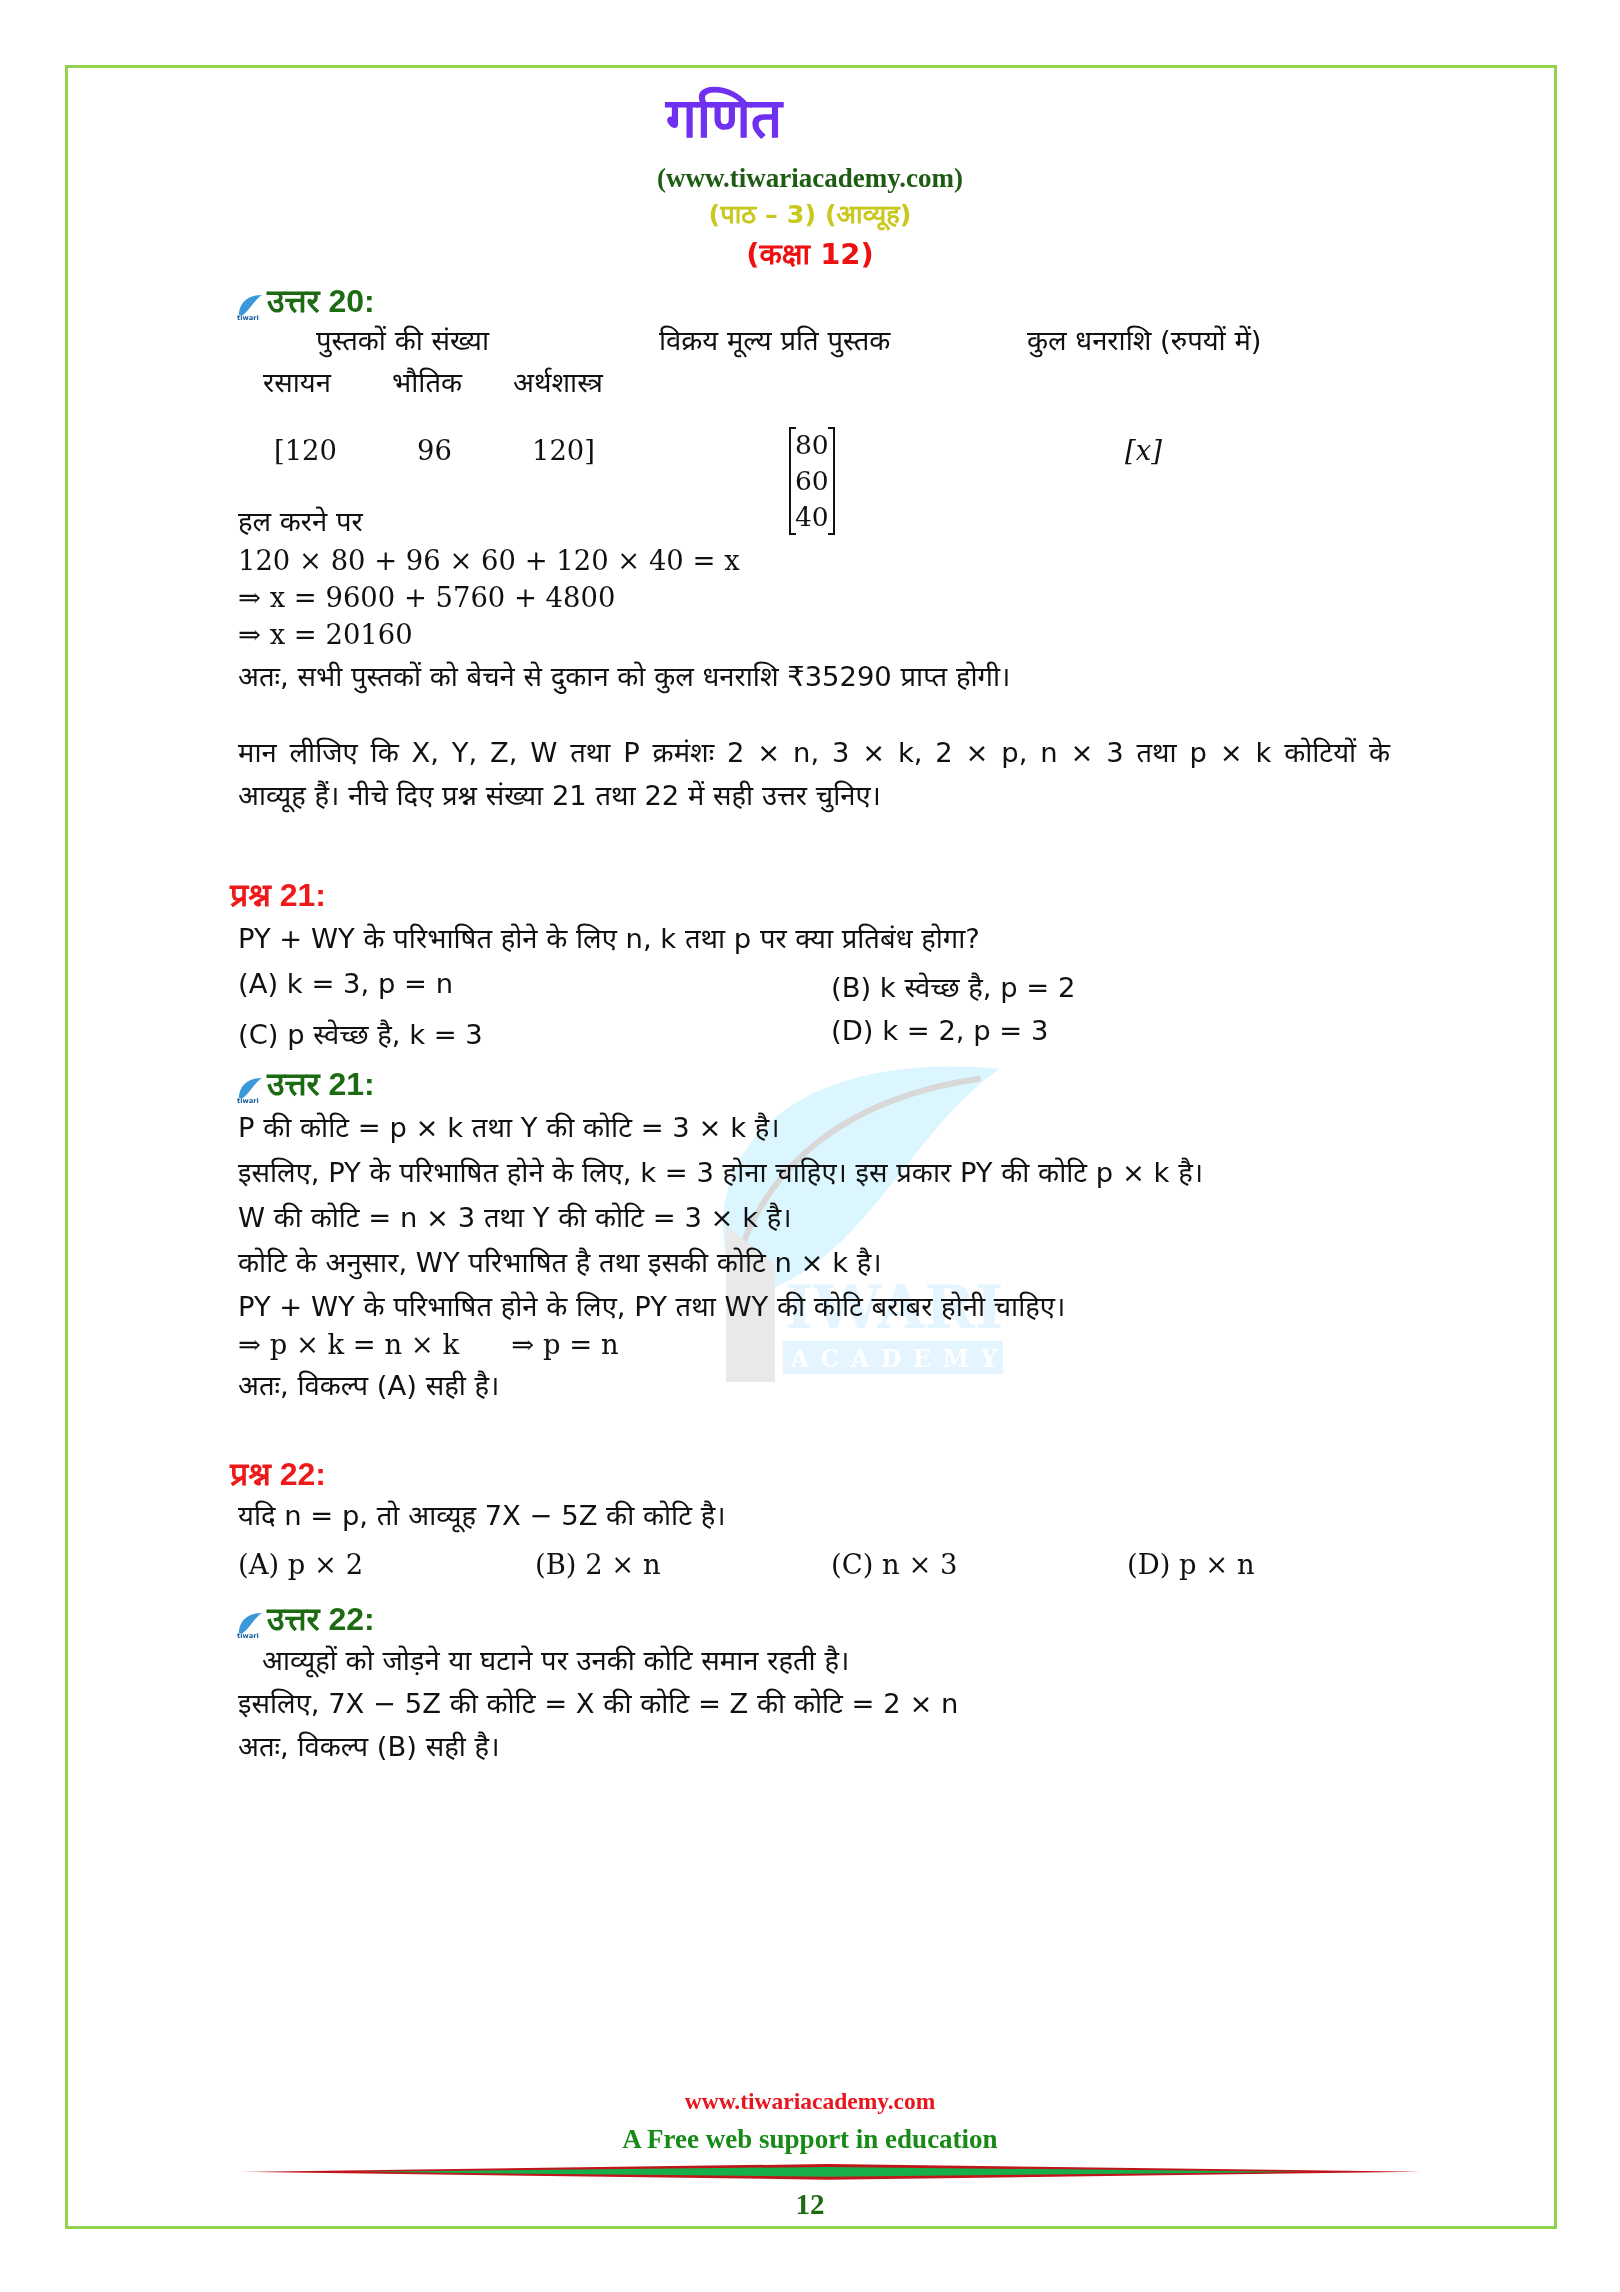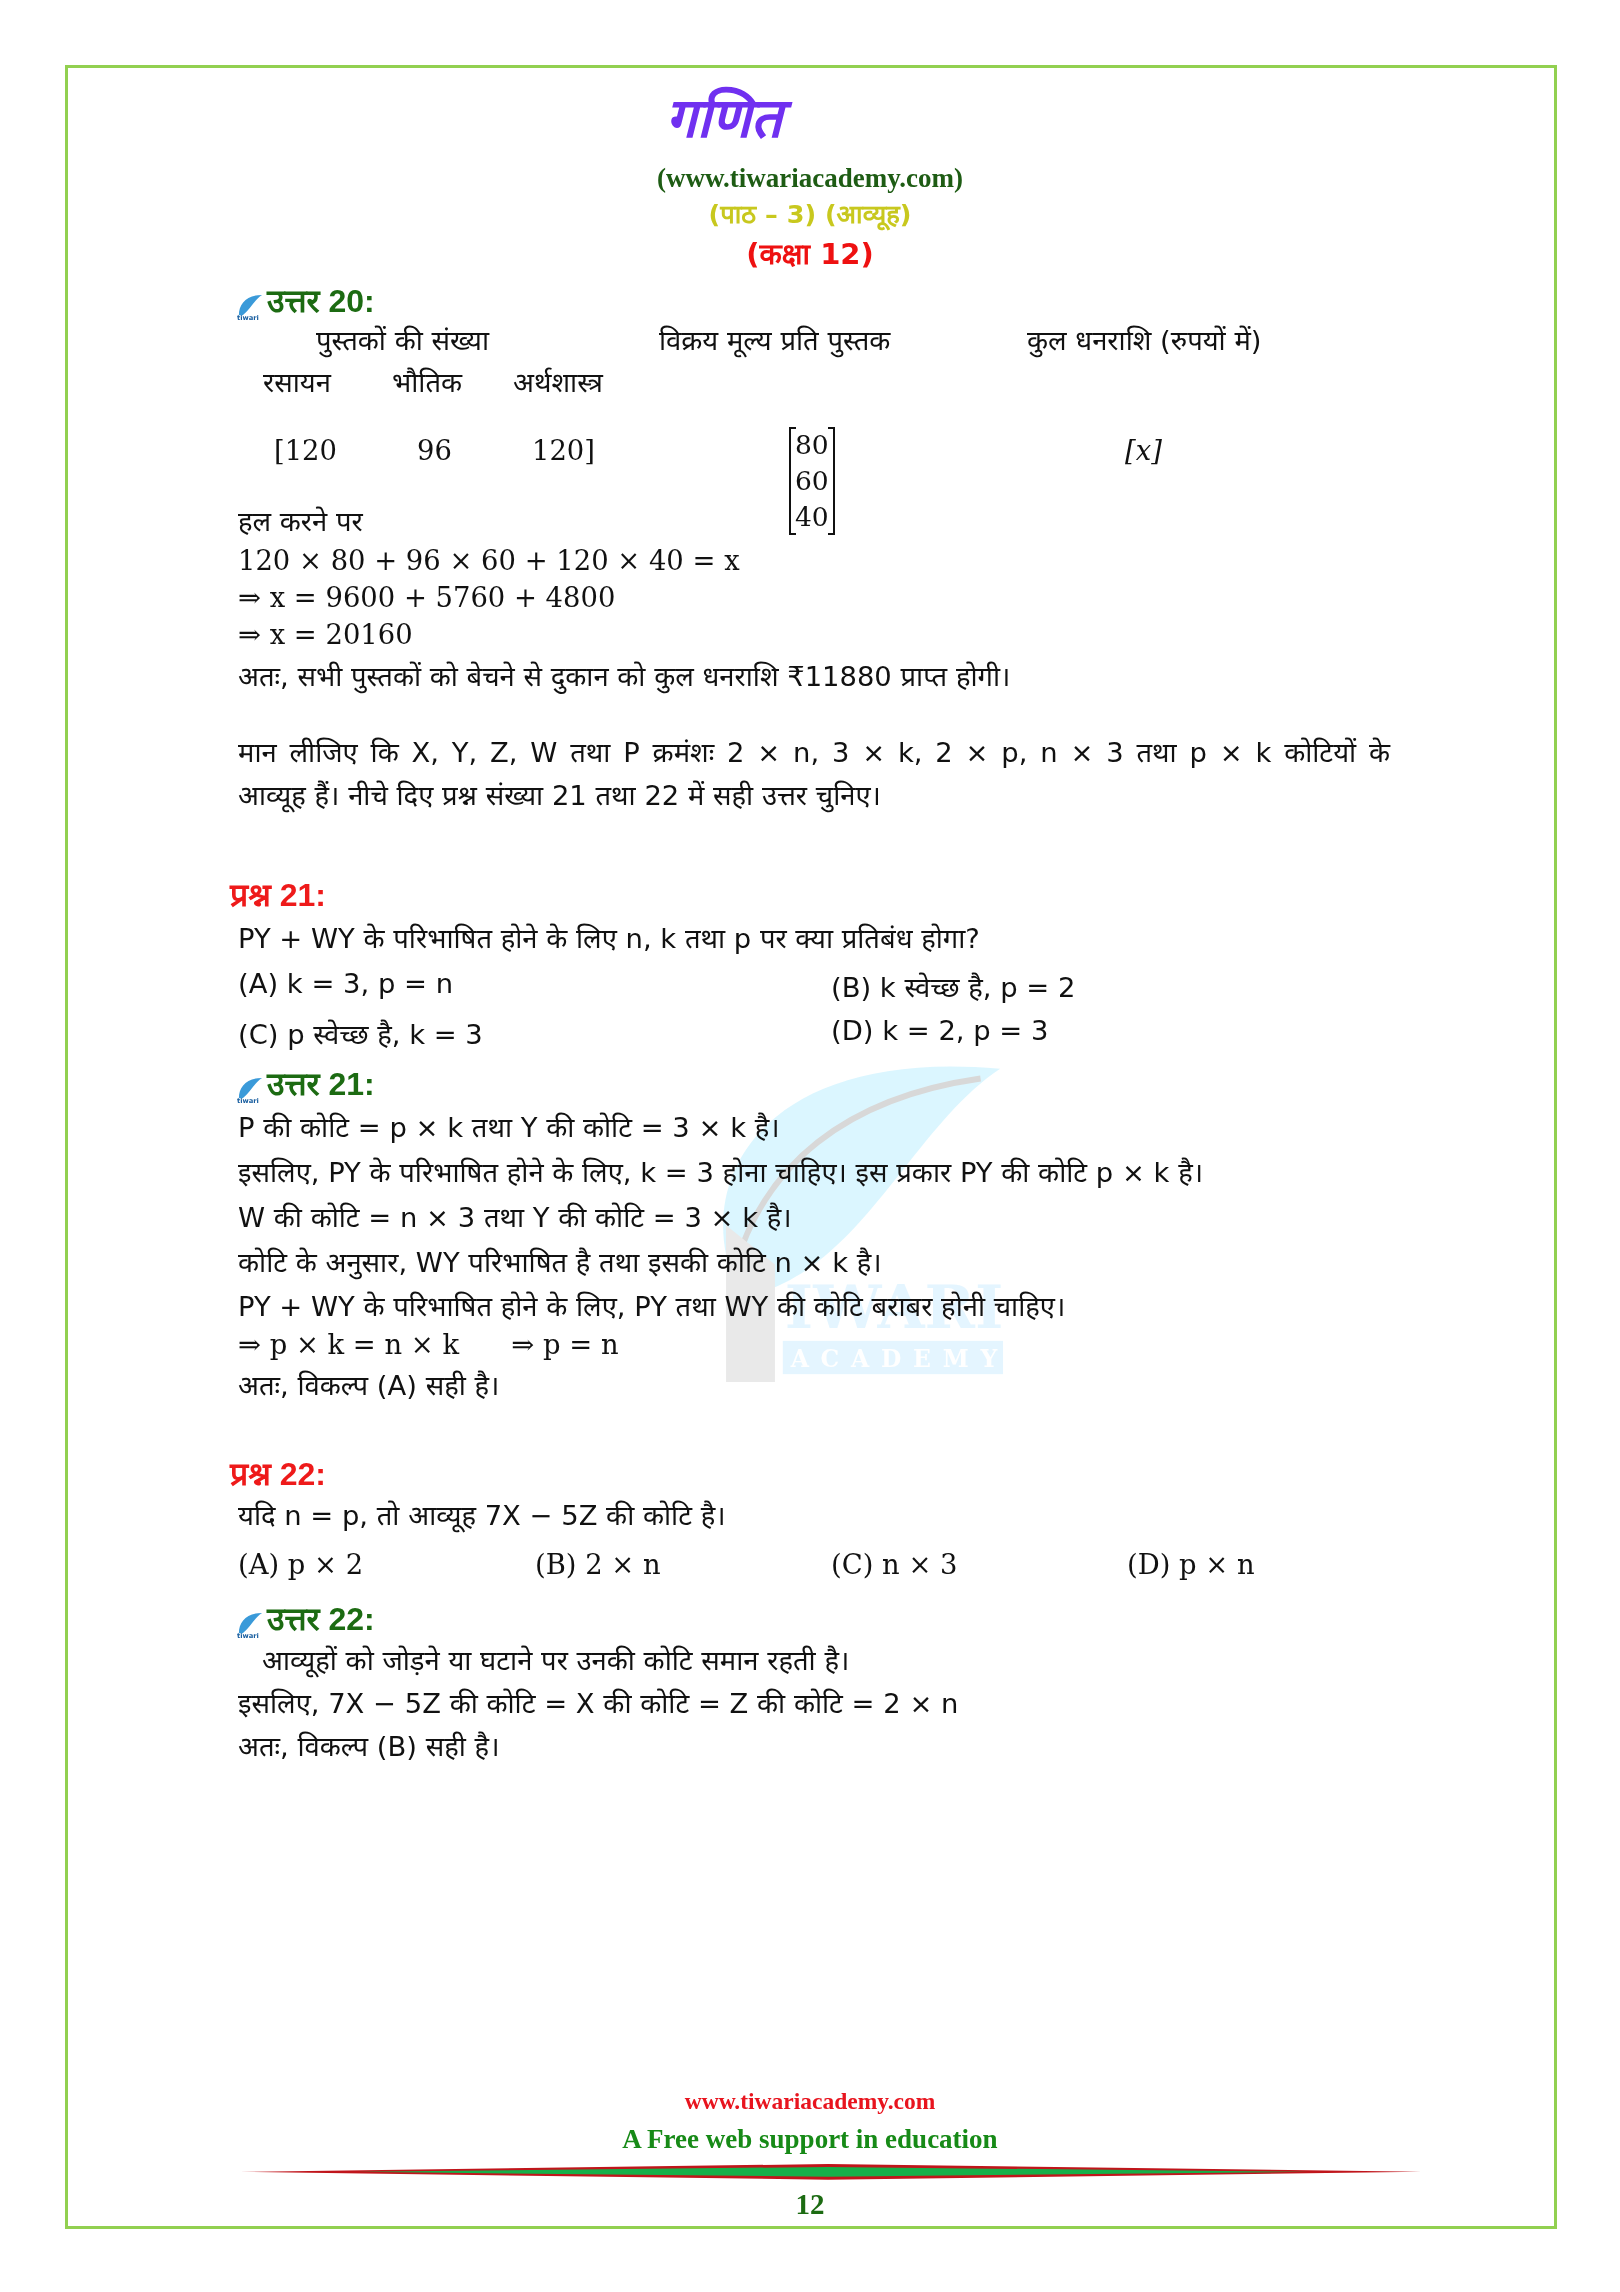--- a/index.html
+++ b/index.html
@@ -2,21 +2,21 @@
 <html><head>
 <meta charset="utf-8">
 <style>
   html, body { margin: 0; padding: 0; background: #ffffff; }
   body { width: 1620px; height: 2293px; position: relative; overflow: hidden;
          font-family: "DejaVu Serif", serif; color: #111; }
   .frame { position: absolute; left: 65px; top: 65px; width: 1486px; height: 2158px;
            border: 3.9px solid #92d050; box-sizing: content-box; }
   .abs { position: absolute; white-space: nowrap; }
   .title { left: 0; width: 1448px; text-align: center; top: 78px; font-family: "DejaVu Sans", sans-serif;
-           font-weight: bold; font-style: italic; font-size: 55px; color: #7030f0; }
+           font-weight: bold; font-size: 55px; color: #7030f0; }
   .site { left: 0; width: 1620px; text-align: center; top: 163px; font-family: "Liberation Serif", serif;
           font-weight: bold; font-size: 27px; color: #1e5c14; }
   .chapter { left: 0; width: 1620px; text-align: center; top: 196px; font-family: "DejaVu Sans", sans-serif;
              font-size: 25.5px; color: #c8c81e; font-weight: bold; }
   .klass { left: 0; width: 1620px; text-align: center; top: 233px; font-family: "DejaVu Sans", sans-serif;
            font-size: 29px; font-weight: bold; color: #ee1111; }
   .ans-head { font-family: "Liberation Sans", sans-serif; font-weight: bold; font-size: 32px; color: #1c6b12;
               display: flex; align-items: flex-end; }
   .q-head { font-family: "Liberation Sans", sans-serif; font-weight: bold; font-size: 32px; color: #ee1a1a; }
   .logo { display: inline-block; width: 29px; height: 29px; margin-right: 2.9px; position: relative; }
@@ -88,21 +88,21 @@
     <span>60</span>
     <span>40</span>
   </div>
 </div>
 <div class="abs m it" style="left:1125px; top:435px;">[x]</div>
 
 <div class="abs t" style="left:238px; top:502px;">हल करने पर</div>
 <div class="abs m" style="left:238px; top:545px;">120 × 80 + 96 × 60 + 120 × 40 = x</div>
 <div class="abs m" style="left:238px; top:582px;">⇒ x = 9600 + 5760 + 4800</div>
 <div class="abs m" style="left:238px; top:619px;">⇒ x = 20160</div>
-<div class="abs t" style="left:238px; top:657px;">अतः, सभी पुस्तकों को बेचने से दुकान को कुल धनराशि ₹11880 प्राप्त होगी।</div>
+<div class="abs t" style="left:238px; top:657px;">अतः, सभी पुस्तकों को बेचने से दुकान को कुल धनराशि ₹35290 प्राप्त होगी।</div>
 
 <div class="abs t" style="left:238px; top:733px; width:1152px; white-space:normal; text-align:justify; text-align-last:justify;">मान लीजिए कि X, Y, Z, W तथा P क्रमंशः 2 × n, 3 × k, 2 × p, n × 3 तथा p × k कोटियों के</div>
 <div class="abs t" style="left:238px; top:776px;">आव्यूह हैं। नीचे दिए प्रश्न संख्या 21 तथा 22 में सही उत्तर चुनिए।</div>
 
 <div class="abs q-head" style="left:230px; top:872px;">प्रश्न 21:</div>
 <div class="abs t" style="left:238px; top:919px;">PY + WY के परिभाषित होने के लिए n, k तथा p पर क्या प्रतिबंध होगा?</div>
 <div class="abs t" style="left:238px; top:968px;">(A) k = 3, p = n</div>
 <div class="abs t" style="left:831px; top:968px;">(B) k स्वेच्छ है, p = 2</div>
 <div class="abs t" style="left:238px; top:1015px;">(C) p स्वेच्छ है, k = 3</div>
 <div class="abs t" style="left:831px; top:1015px;">(D) k = 2, p = 3</div>

